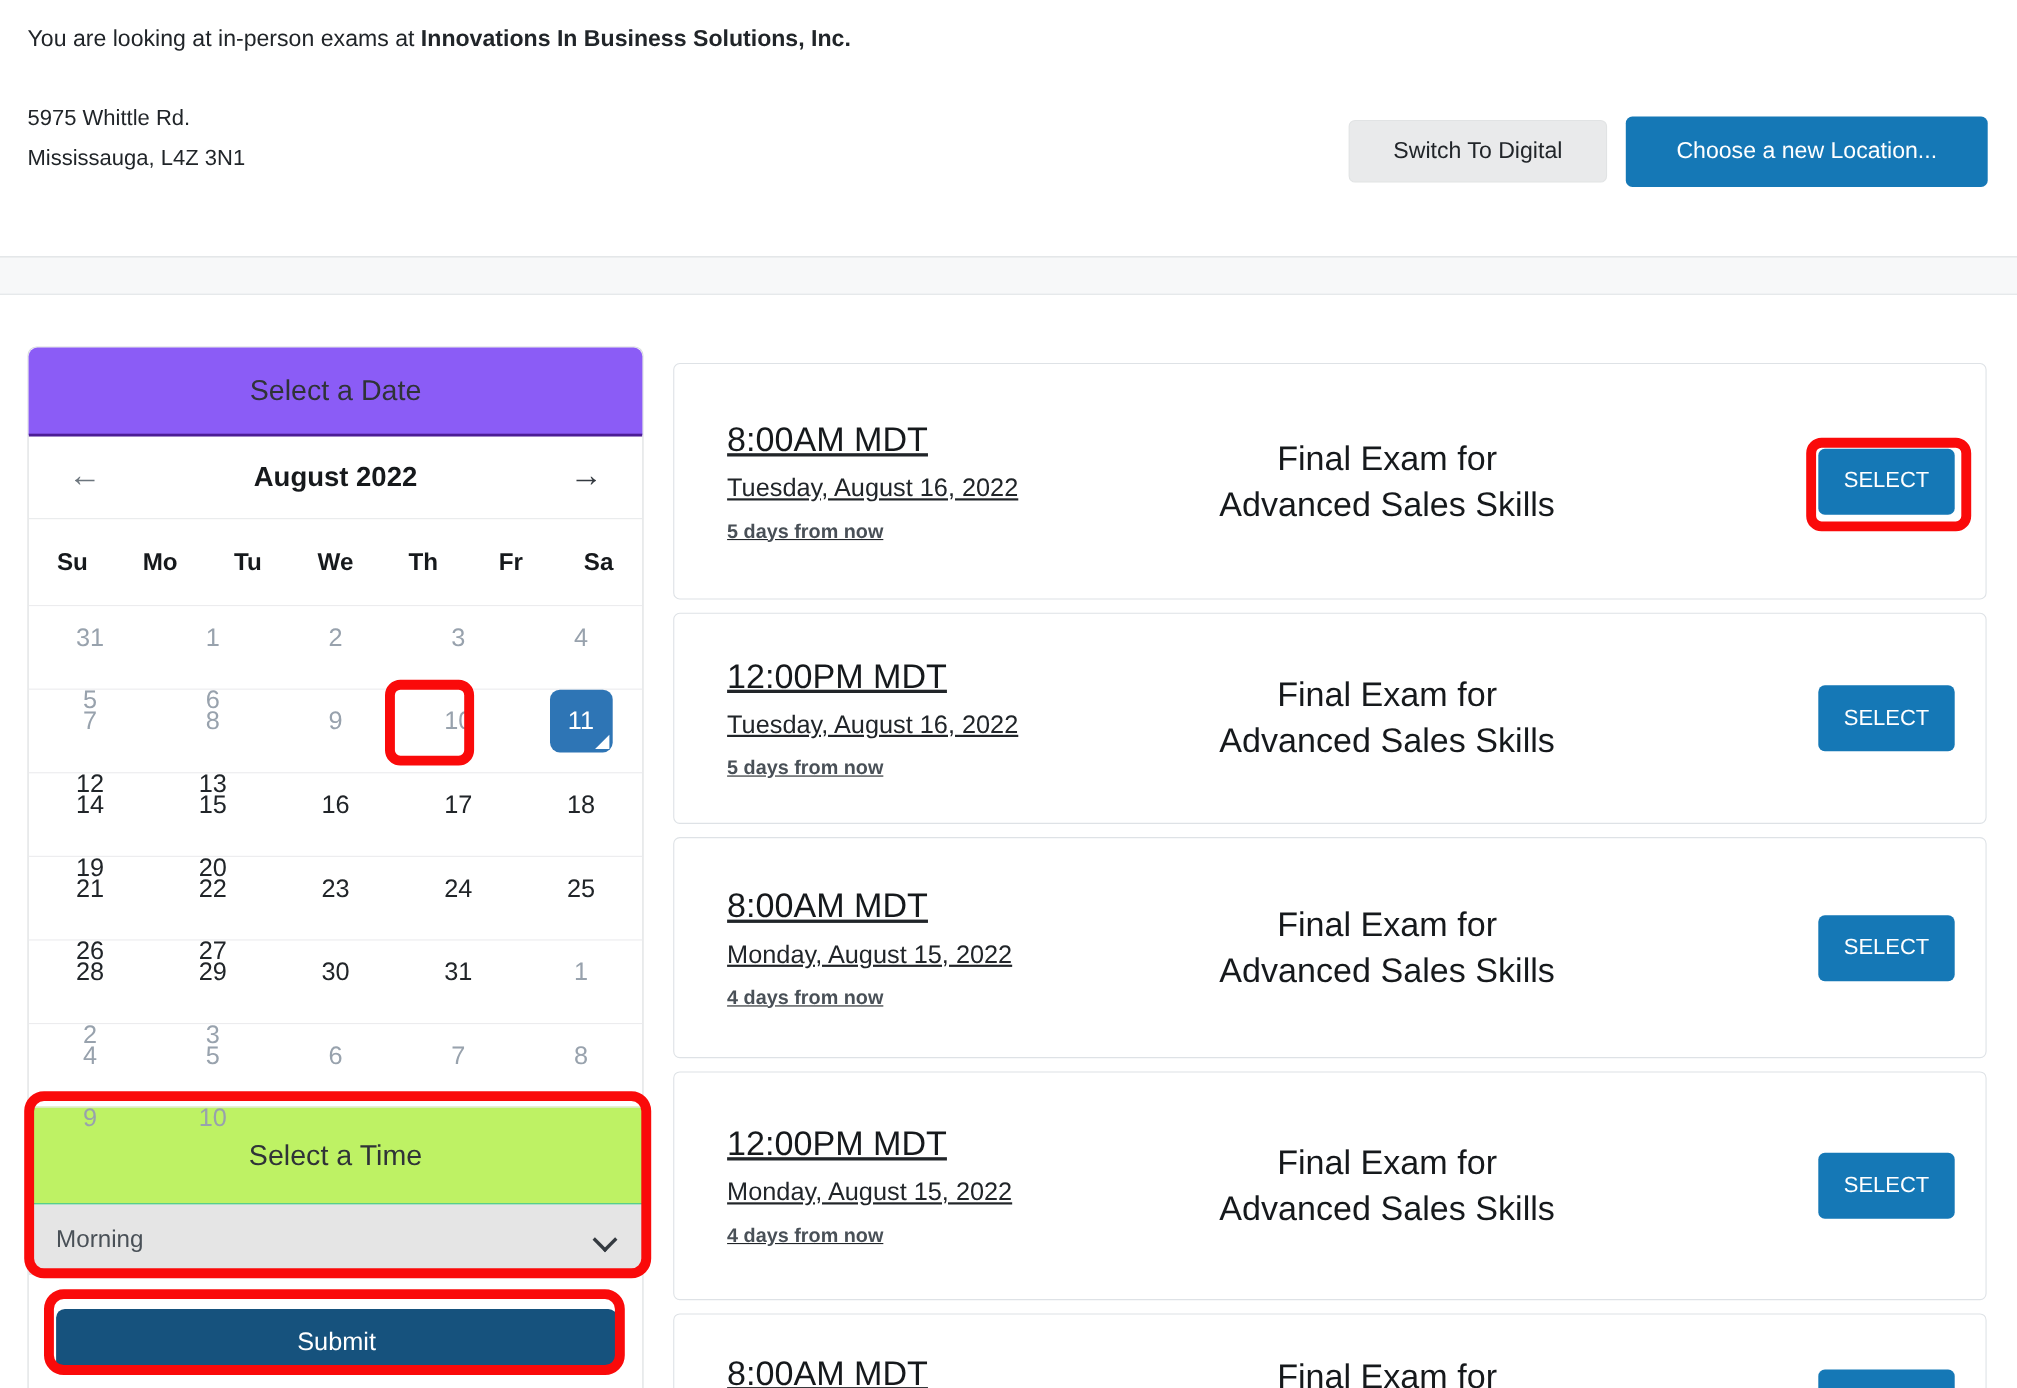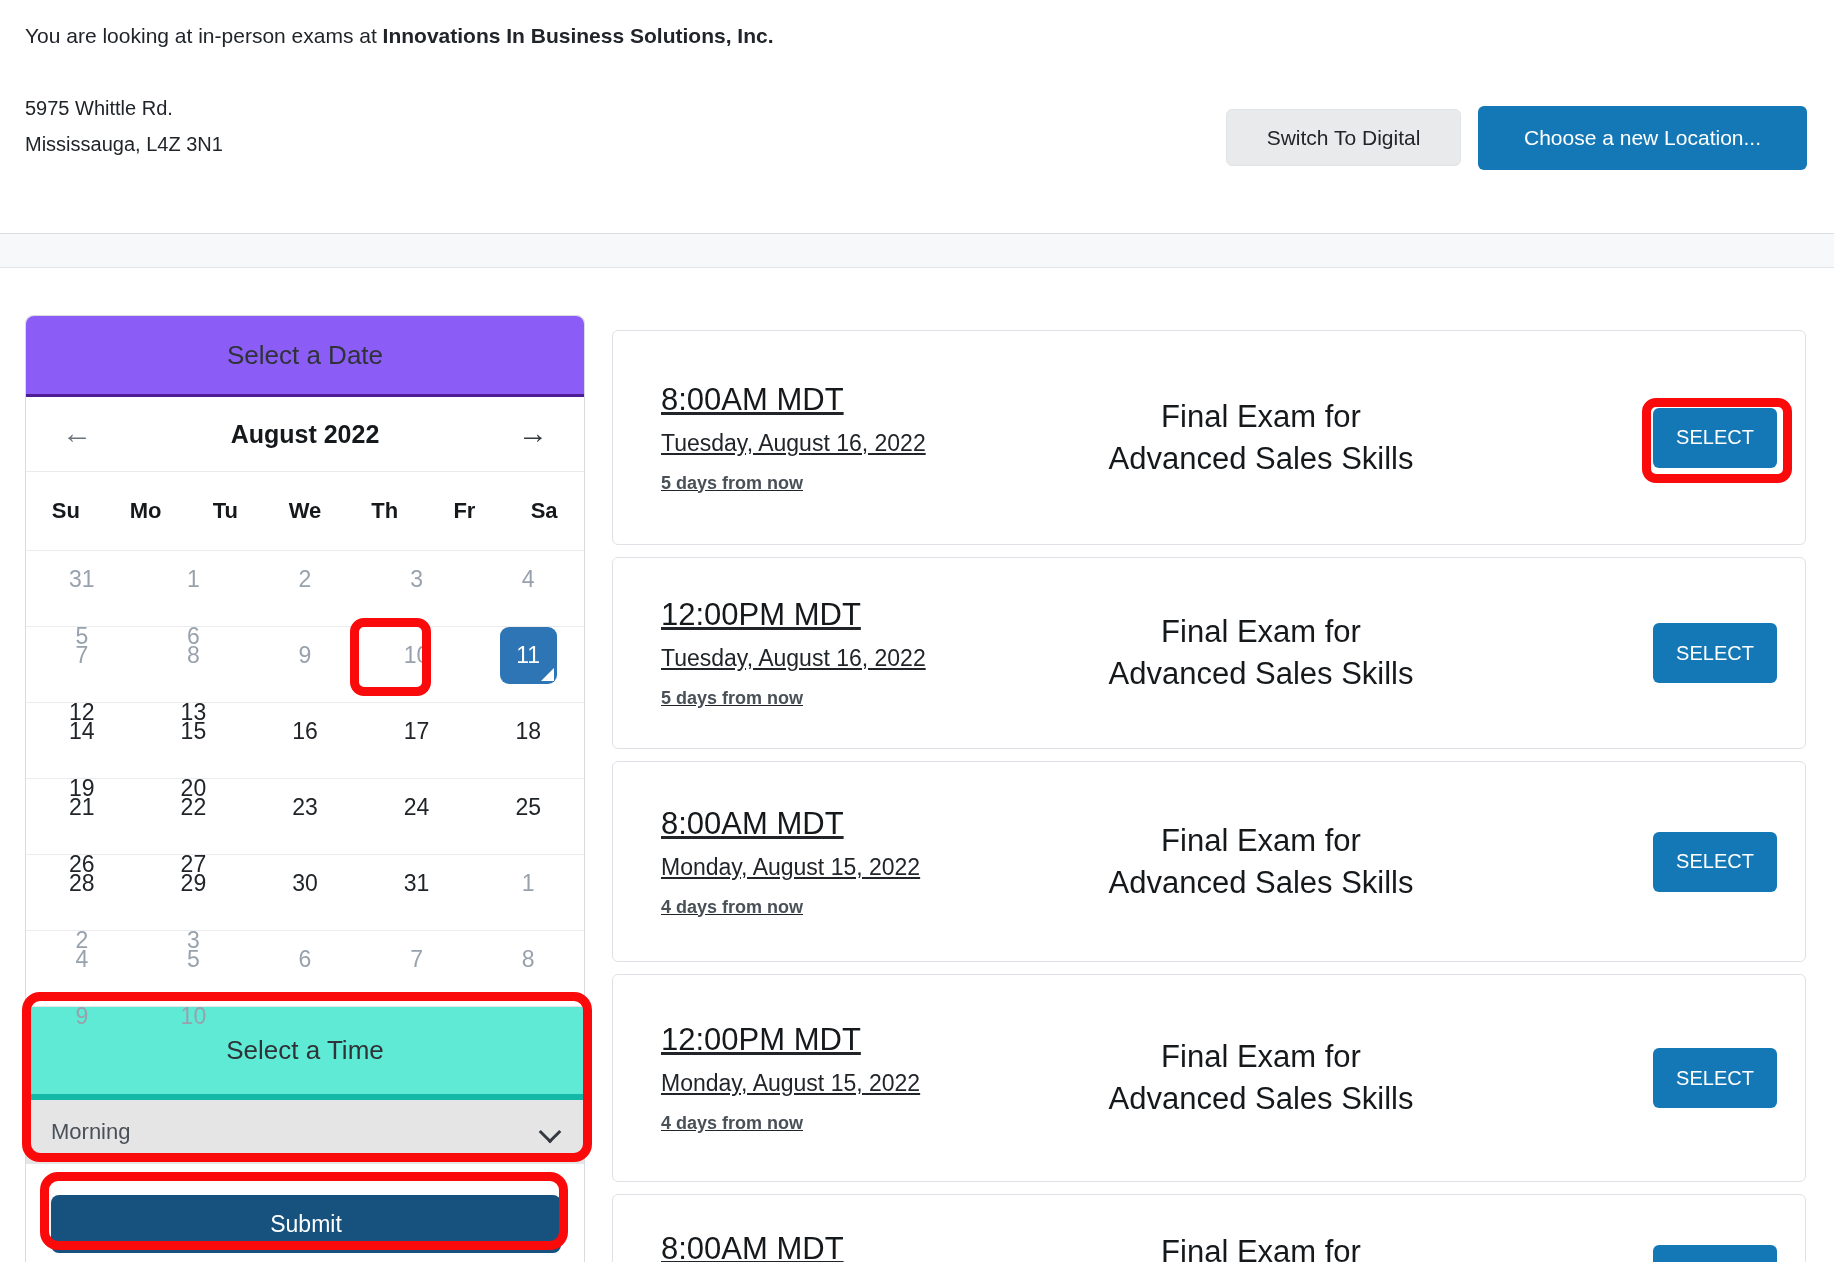--- a/index.html
+++ b/index.html
@@ -67,21 +67,21 @@
   .day.selected .day-num{
     position:relative;background:#2e75b5;color:#ffffff;border-radius:9px;
   }
   .day.selected .day-num::after{
     content:'';position:absolute;right:3px;bottom:3px;width:0;height:0;
     border-style:solid;border-width:0 0 13px 13px;
     border-color:transparent transparent #ffffff transparent;
   }
   .time-header{
     height:87px;line-height:87px;text-align:center;font-size:26px;color:#2f3337;
-    background:#5eead4;border-top:1px solid #e5e7e9;border-bottom:6px solid #14b8a6;
+    background:#bef264;border-top:1px solid #e5e7e9;border-bottom:1px solid #14b8a6;
   }
   .time-select{
     position:relative;height:63px;display:flex;align-items:center;
     padding-left:25px;font-size:22px;color:#495057;cursor:pointer;
     border-bottom:1px solid #e5e7e9;background:#e5e5e5;
   }
   .chevron{
     position:absolute;right:26px;top:24px;width:13px;height:13px;
     border-right:3px solid #343a40;border-bottom:3px solid #343a40;
     transform:rotate(45deg);

